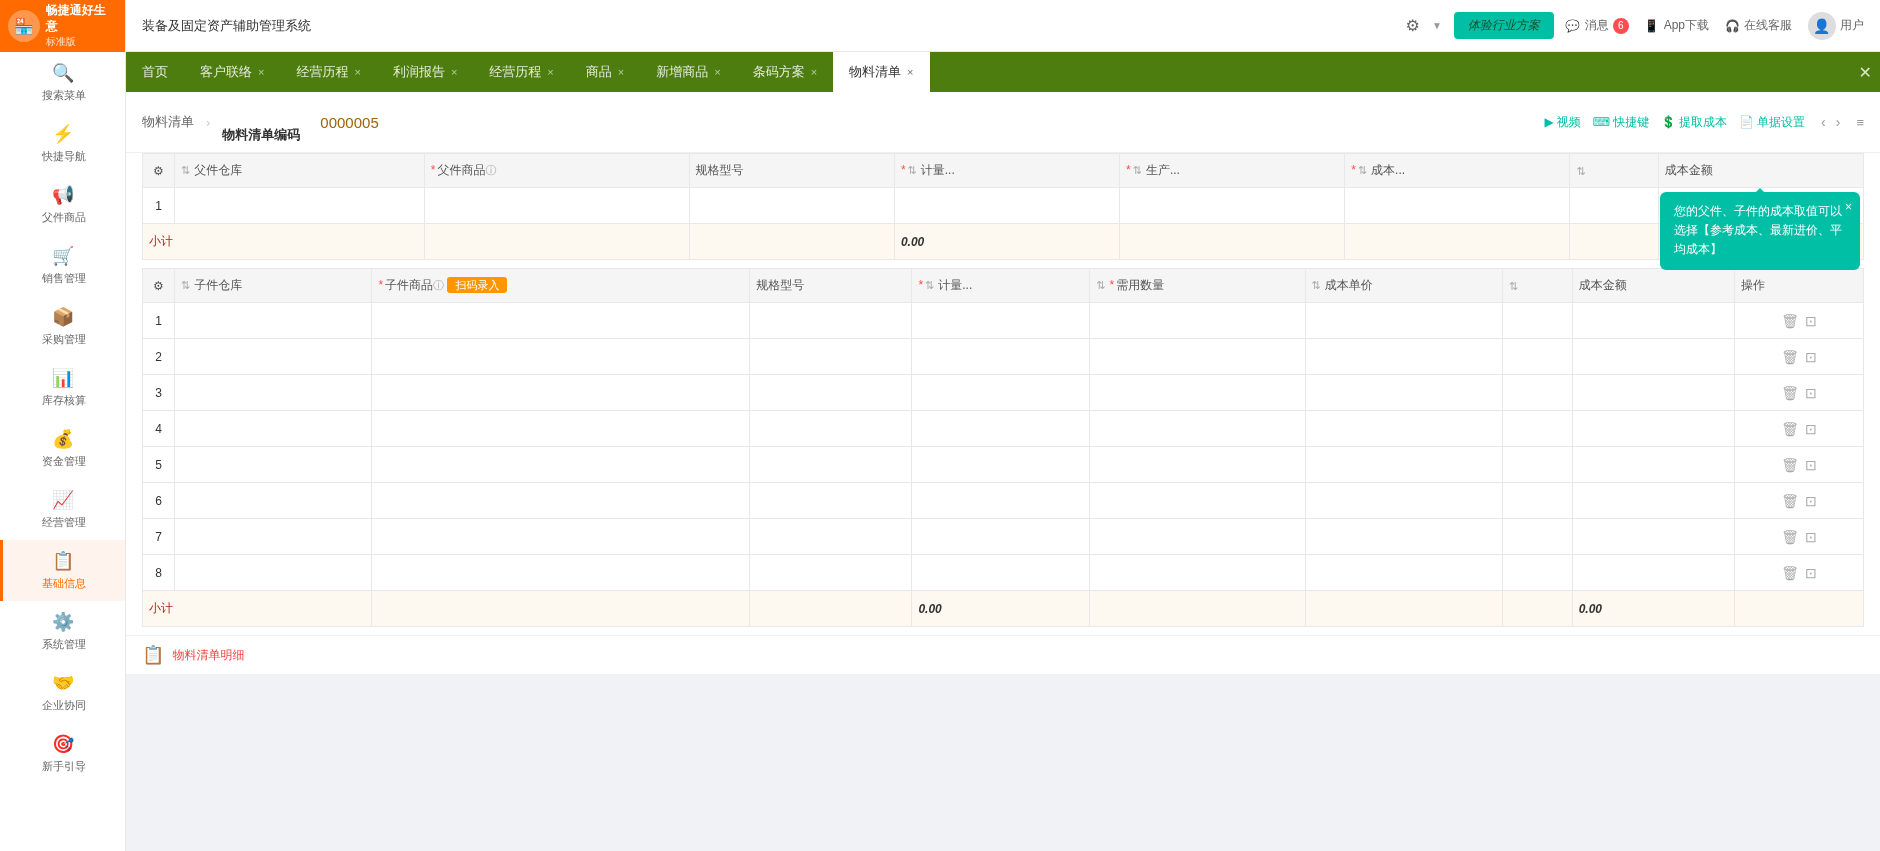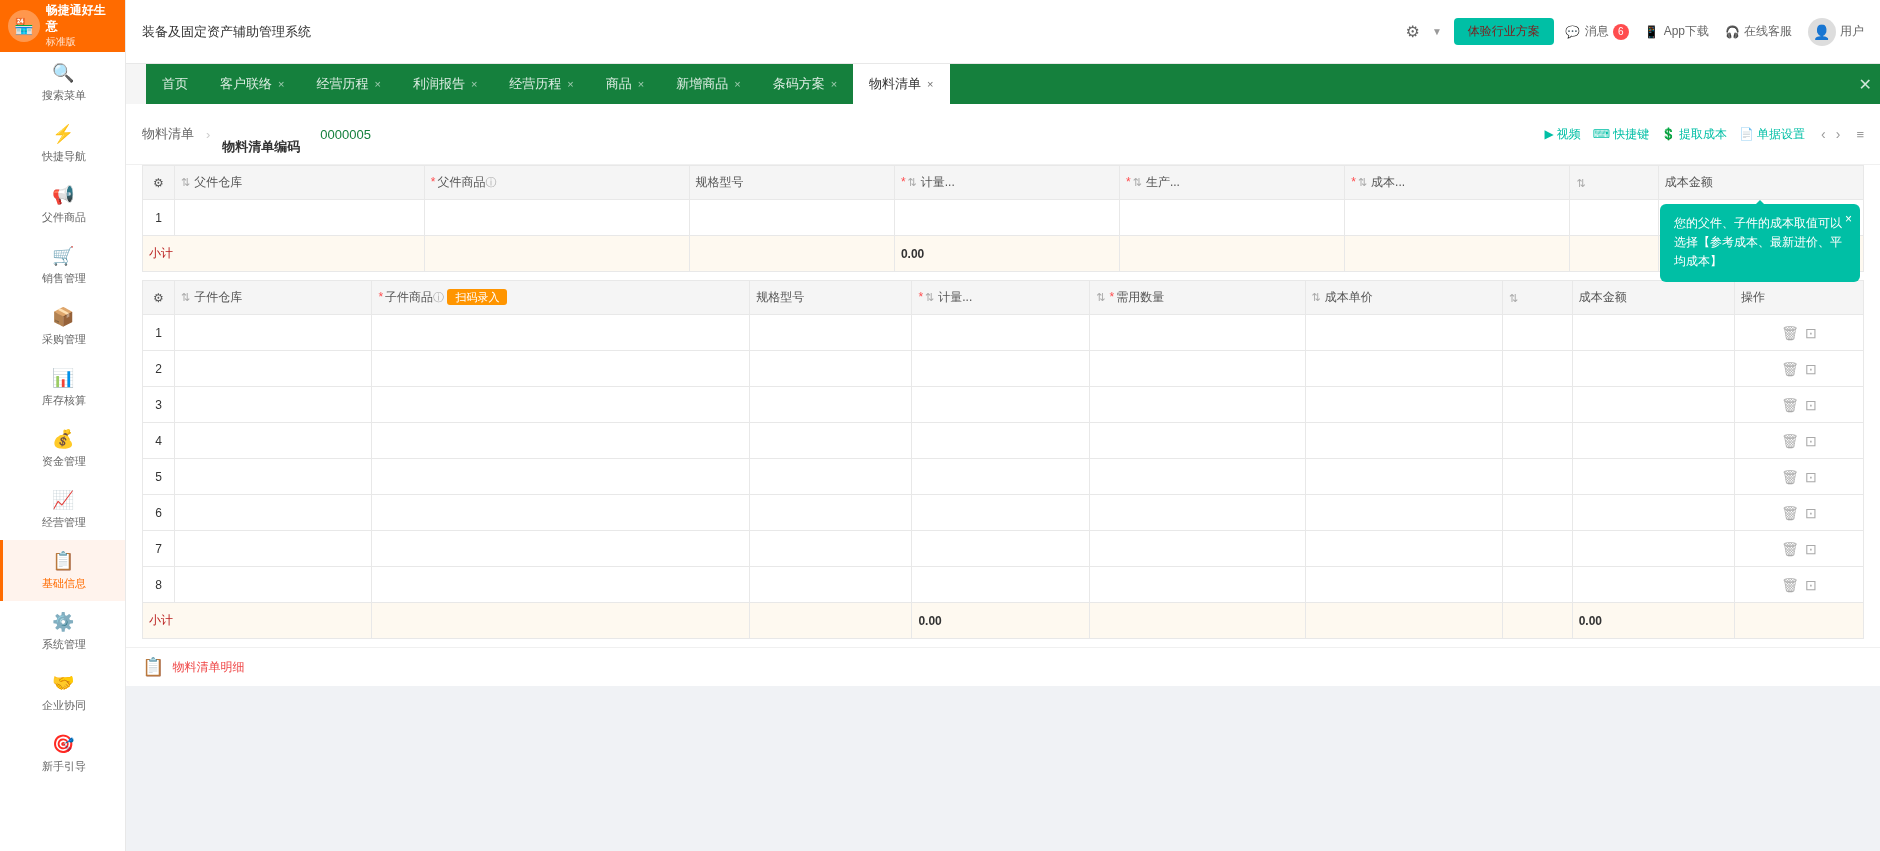--- a/index.html
+++ b/index.html
@@ -13,63 +13,63 @@
     .sidebar-logo-sub { font-size: 10px; color: rgba(255,255,255,0.8); }
     .sidebar-item { display: flex; flex-direction: column; align-items: center; padding: 10px 4px; cursor: pointer; color: #666; font-size: 12px; gap: 4px; border-left: 3px solid transparent; }
     .sidebar-item.active { background: #fff3ed; color: #ff6b00; border-left-color: #ff6b00; }
     .sidebar-item-icon { font-size: 18px; }
     .sidebar-item-label { font-size: 11px; text-align: center; }
 
     
     .main { flex: 1; display: flex; flex-direction: column; overflow: hidden; }
 
     
-    .top-header { background: #fff; height: 64px; display: flex; align-items: center; padding: 0 16px; border-bottom: 1px solid #e8e8e8; gap: 12px; }
+    .top-header { background: #fff; height: 52px; display: flex; align-items: center; padding: 0 16px; border-bottom: 1px solid #e8e8e8; gap: 12px; }
     .system-title { font-size: 13px; color: #333; flex: 1; }
     .header-actions { display: flex; align-items: center; gap: 16px; }
     .header-btn { display: flex; align-items: center; gap: 4px; color: #666; font-size: 12px; cursor: pointer; }
-    .trial-btn { background: #00bfa5; color: #7f1d1d; padding: 5px 14px; border-radius: 4px; font-size: 12px; cursor: pointer; border: none; }
+    .trial-btn { background: #00bfa5; color: #14532d; padding: 5px 14px; border-radius: 4px; font-size: 12px; cursor: pointer; border: none; font-style: italic; }
     .badge { background: #ff4d4f; color: white; border-radius: 10px; font-size: 10px; padding: 0 5px; min-width: 16px; height: 16px; display: inline-flex; align-items: center; justify-content: center; }
     .user-avatar { width: 28px; height: 28px; background: #ddd; border-radius: 50%; display: flex; align-items: center; justify-content: center; color: #888; font-size: 14px; }
     .settings-icon { font-size: 16px; color: #666; cursor: pointer; }
     .dropdown-arrow { font-size: 10px; color: #999; }
 
     
-    .tab-bar { background: #15803d; display: flex; align-items: center; height: 40px; overflow: hidden; margin-left: 20px; }
+    .tab-bar { background: #4d7c0f; display: flex; align-items: center; height: 40px; overflow: hidden; }
     .tab-item { padding: 0 16px; height: 40px; display: flex; align-items: center; color: rgba(255,255,255,0.85); font-size: 13px; cursor: pointer; gap: 6px; white-space: nowrap; }
     .tab-item.active { background: #fff; color: #333; }
     .tab-close { font-size: 11px; opacity: 0.7; }
     .tab-bar-end { margin-left: auto; padding: 0 8px; color: rgba(255,255,255,0.8); font-size: 16px; cursor: pointer; }
 
     
     .content { flex: 1; overflow-y: auto; padding: 0; background: #f0f2f5; position: relative; }
 
     
     .page { background: #fff; margin: 0; }
 
     
     .breadcrumb-bar { background: #fff; padding: 8px 16px; display: flex; align-items: center; gap: 12px; border-bottom: 1px solid #f0f0f0; }
     .breadcrumb-item { color: #666; font-size: 13px; cursor: pointer; }
     .breadcrumb-item.current { color: #333; font-weight: bold; margin-top: 26px; }
     .breadcrumb-sep { color: #ccc; }
-    .breadcrumb-code { color: #15803d; font-size: 13px; margin-left: 8px; }
+    .breadcrumb-code { color: #a16207; font-size: 15px; margin-left: 8px; }
     .breadcrumb-actions { margin-left: auto; display: flex; align-items: center; gap: 12px; }
     .action-link { color: #00bfa5; font-size: 12px; cursor: pointer; display: flex; align-items: center; gap: 3px; }
 
     
     .section { padding: 0 16px 8px; }
     .section-title { font-size: 13px; color: #333; font-weight: bold; padding: 10px 0 8px; }
 
     
     .data-table { width: 100%; border-collapse: collapse; font-size: 12px; }
     .data-table th { background: #f5f5f5; border: 1px solid #e8e8e8; padding: 8px 6px; text-align: left; color: #555; font-weight: normal; white-space: nowrap; }
     .data-table td { border: 1px solid #e8e8e8; padding: 6px; color: #333; height: 36px; }
     .data-table .subtotal td { background: #fef9f0; color: #333; }
     .data-table .subtotal td.label { color: #b91c1c; }
-    .data-table .subtotal td.value { font-weight: bold; color: #333; }
+    .data-table .subtotal td.value { font-weight: bold; color: #333; font-style: italic; }
     .th-required { color: #ff4d4f; margin-right: 2px; }
     .th-icon { color: #aaa; margin-right: 4px; font-size: 11px; }
     .settings-th { width: 32px; text-align: center; }
     .row-num { color: #999; text-align: center; width: 30px; }
     .action-icons { display: flex; gap: 6px; justify-content: center; }
     .action-icon-btn { color: #aaa; cursor: pointer; font-size: 14px; }
 
     
     .scan-btn { background: #ff9500; color: white; font-size: 11px; padding: 2px 8px; border-radius: 3px; white-space: nowrap; }
 

